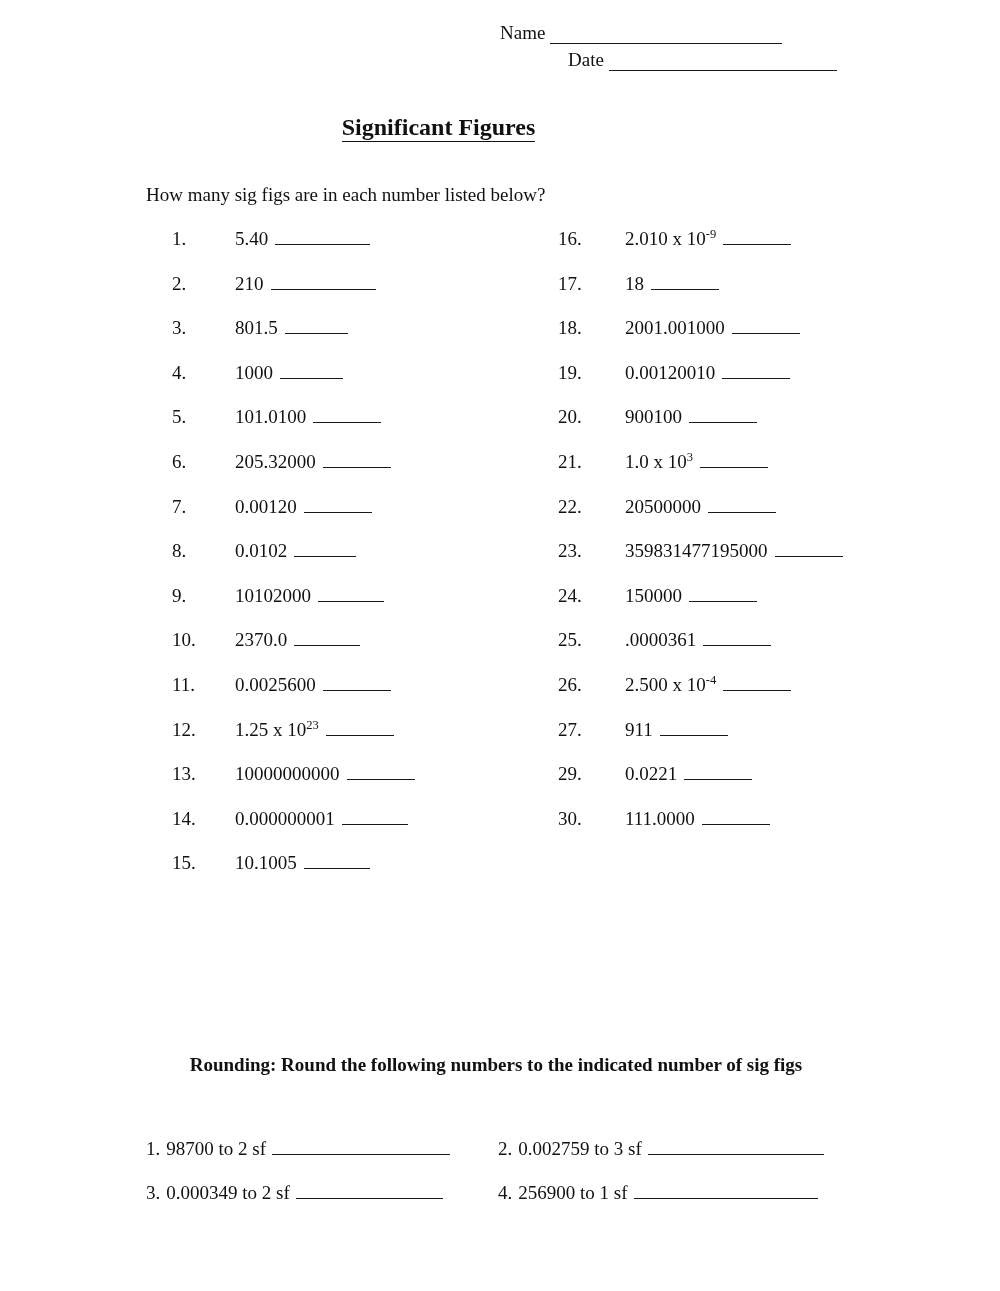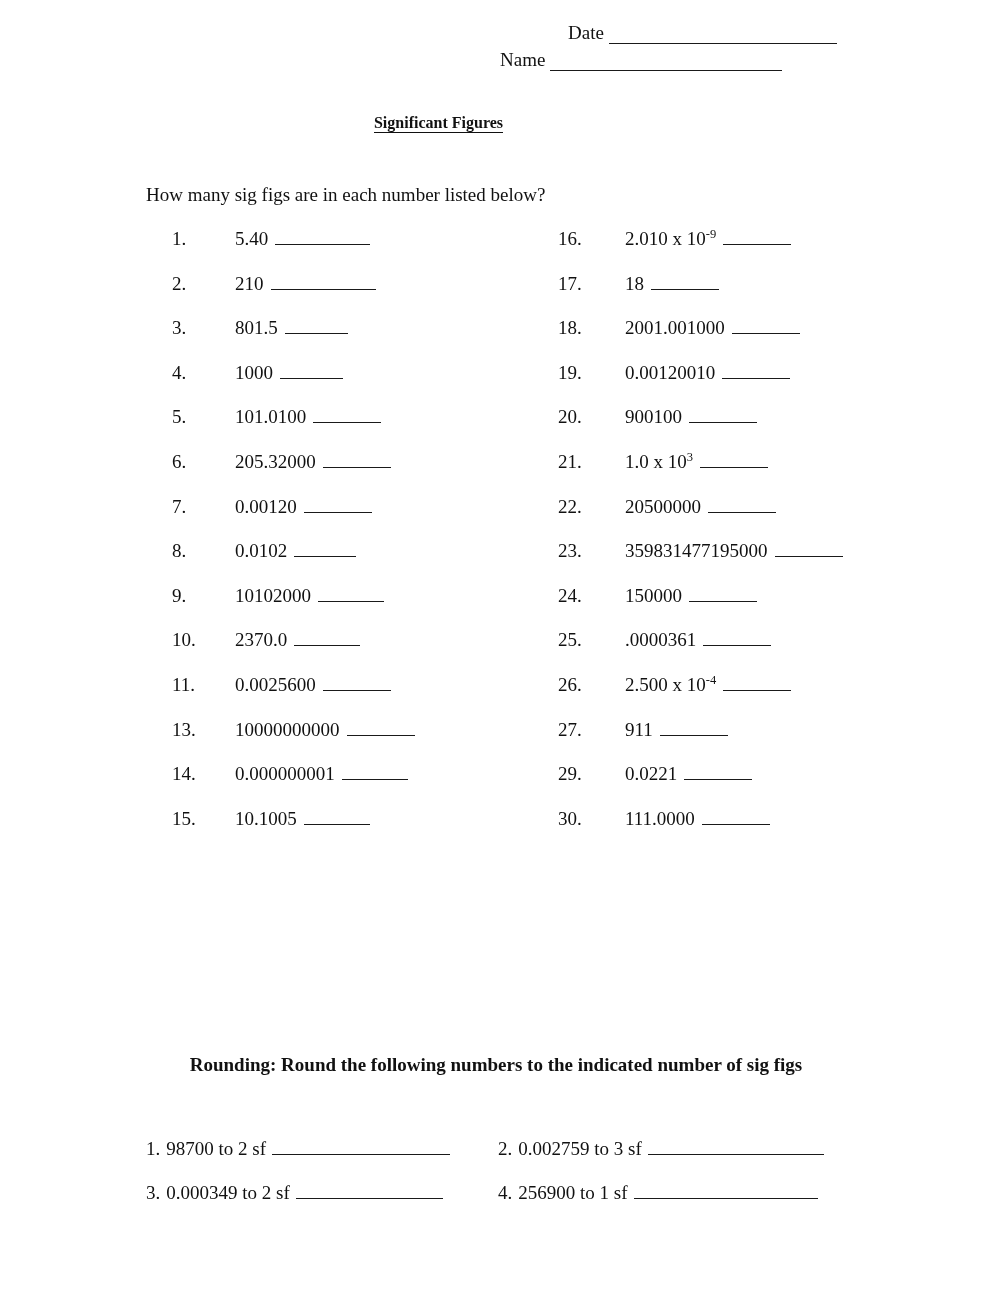--- a/index.html
+++ b/index.html
@@ -47,21 +47,21 @@
   .nd-rule.name { width: 232px; }
   .nd-rule.date { width: 228px; }
 
   
   .doc-title {
     position: absolute;
     top: 114px;
     left: 0;
     width: 877px;
     text-align: center;
-    font-size: 16px;
+    font-size: 24px;
     font-weight: bold;
   }
   .doc-title span {
     border-bottom: 1.6px solid #111;
     padding-bottom: 1px;
   }
 
   
   .prompt {
     position: absolute;
@@ -160,28 +160,28 @@
     height: 15px;
     margin-left: 6px;
   }
 </style>
 </head>
 <body>
 
 <div class="page">
 
   <div class="namedate">
+    <div class="nd-row">
+      <span class="nd-label">Name</span>
+      <span class="nd-rule name"></span>
+    </div>
     <div class="nd-row date-row">
       <span class="nd-label">Date</span>
       <span class="nd-rule date"></span>
     </div>
-    <div class="nd-row">
-      <span class="nd-label">Name</span>
-      <span class="nd-rule name"></span>
-    </div>
   </div>
 
   <div class="doc-title">
     <span>Significant Figures</span>
   </div>
 
   <div class="prompt">How many sig figs are in each number listed below?</div>
 
   <div class="columns">
     <div class="col col-left" id="col-left">
@@ -231,20 +231,25 @@
           <span class="q-blank" style="width: 66px;"></span>
         </div>
         <div class="q-item">
           <span class="q-num">10.</span>
           <span class="q-val">2370.0</span>
           <span class="q-blank" style="width: 66px;"></span>
         </div>
         <div class="q-item">
           <span class="q-num">11.</span>
           <span class="q-val">0.0025600</span>
+          <span class="q-blank" style="width: 68px;"></span>
+        </div>
+        <div class="q-item">
+          <span class="q-num">12.</span>
+          <span class="q-val">1.25 x 10<sup>23</sup></span>
           <span class="q-blank" style="width: 68px;"></span>
         </div>
         <div class="q-item">
           <span class="q-num">13.</span>
           <span class="q-val">10000000000</span>
           <span class="q-blank" style="width: 68px;"></span>
         </div>
         <div class="q-item">
           <span class="q-num">14.</span>
           <span class="q-val">0.000000001</span>

